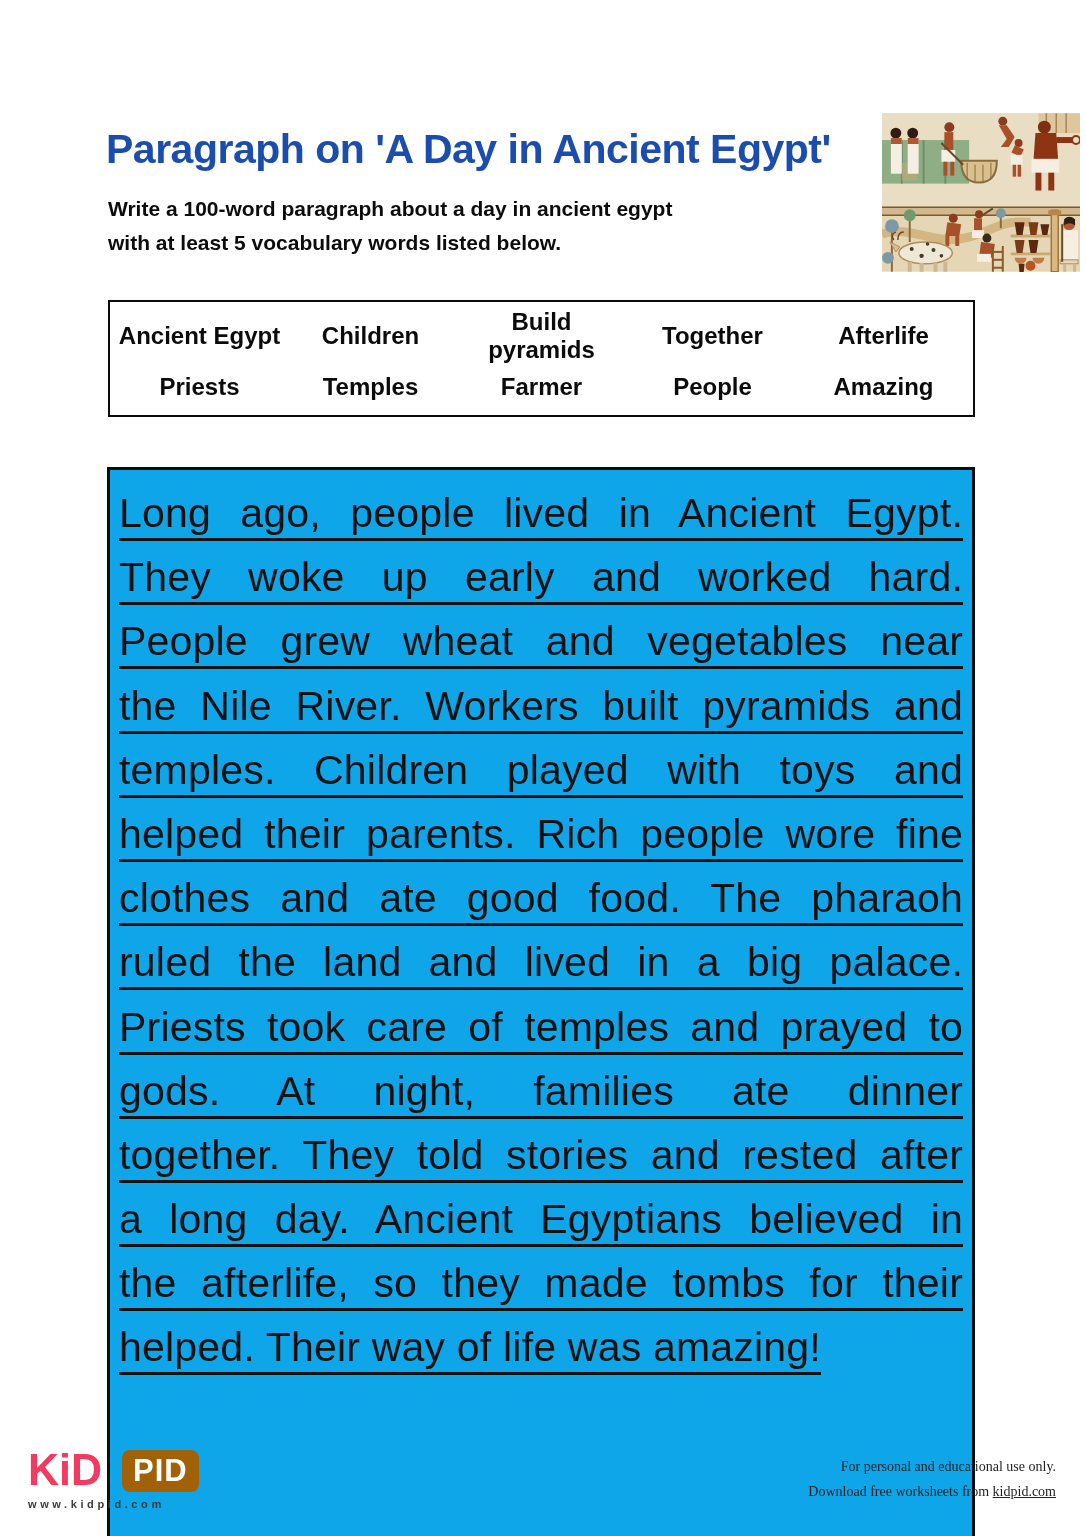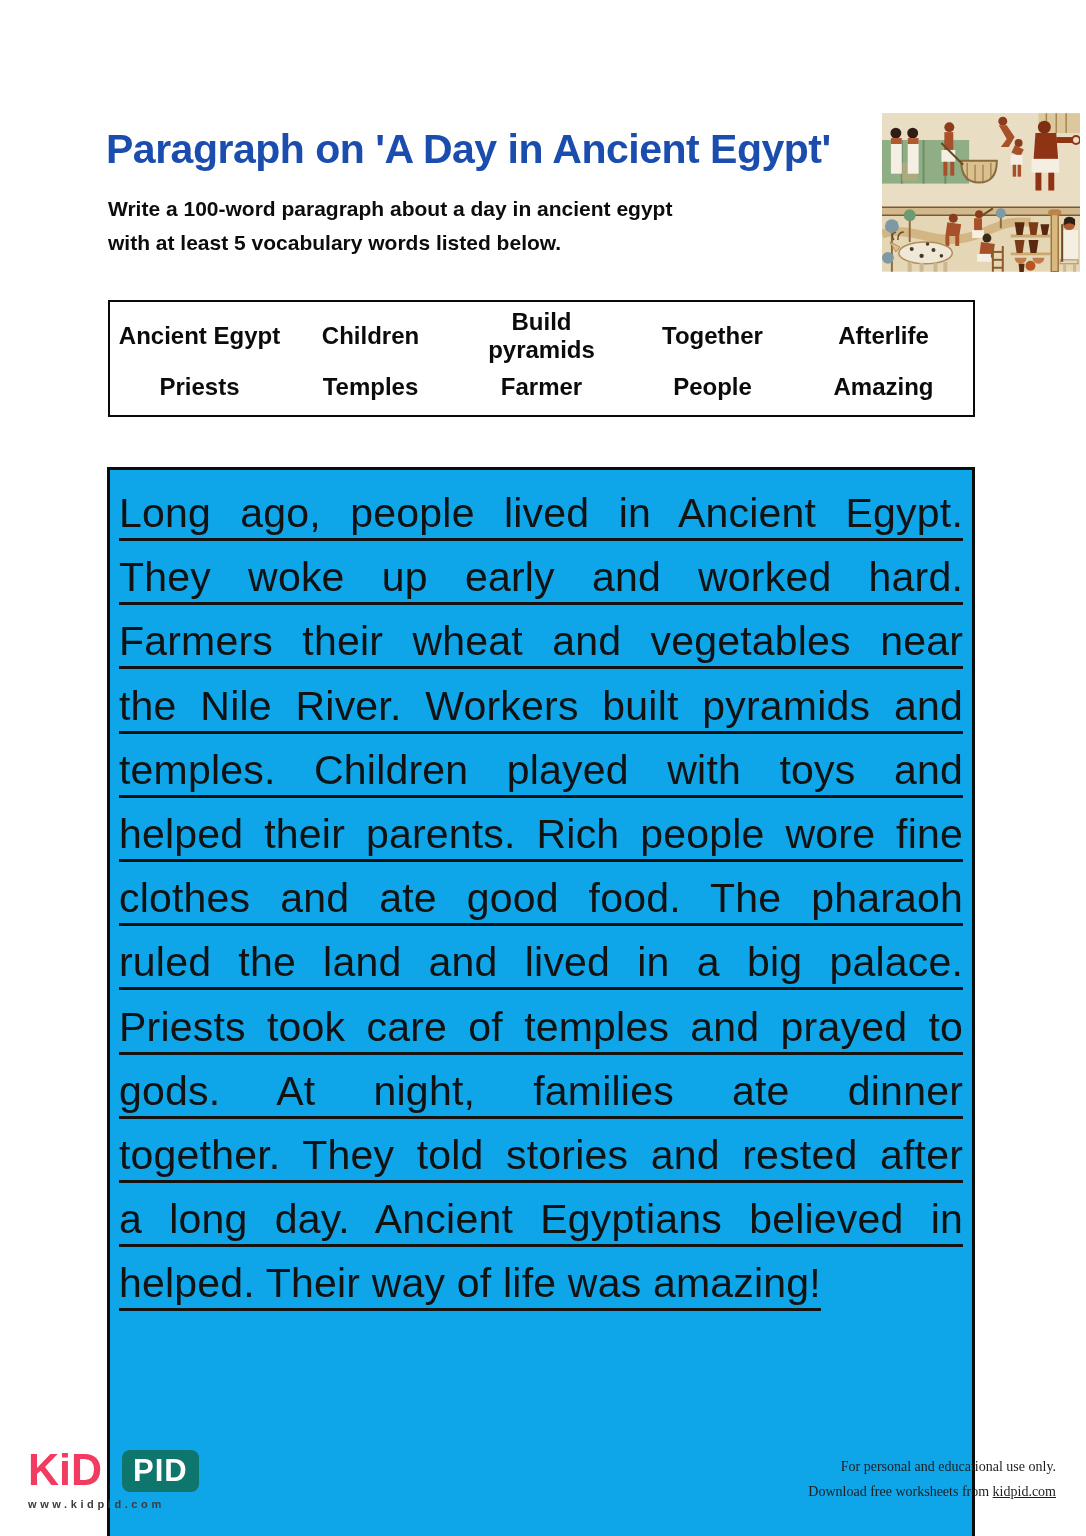--- a/index.html
+++ b/index.html
@@ -45,21 +45,21 @@
   }
   .w-line.last{text-align-last:left;}
   
   .footer-logo{position:absolute;left:28px;top:1449px;}
   .logo-row{display:flex;align-items:center;gap:20px;}
   .logo-kid{
     font-size:43px;font-weight:700;color:#f23b60;letter-spacing:0px;
     line-height:1;transform:scaleY(1.02);
   }
   .logo-pid{
-    background:#0f766e;color:#ffffff;font-weight:700;font-size:31px;
+    background:#a16207;color:#ffffff;font-weight:700;font-size:31px;
     line-height:1;border-radius:8px;padding:5px 11px 6px;letter-spacing:1px;
   }
   .logo-site{
     margin-top:6px;font-size:11px;font-weight:700;letter-spacing:3.6px;
     color:#3b3b3b;
   }
   .footer-note{
     position:absolute;right:30px;top:1454px;text-align:right;
     font-family:"Liberation Serif", serif;font-size:14px;line-height:25px;
     color:#1e1e1e;
@@ -208,30 +208,31 @@
   <div class="vocab-word">Priests</div>
   <div class="vocab-word">Temples</div>
   <div class="vocab-word">Farmer</div>
   <div class="vocab-word">People</div>
   <div class="vocab-word">Amazing</div>
 </div>
 
 <div class="writing-box">
   <div class="w-line">Long ago, people lived in Ancient Egypt.</div>
   <div class="w-line">They woke up early and worked hard.</div>
-  <div class="w-line">Farmers their wheat and vegetables near</div>
+  <div class="w-line">People grew wheat and vegetables near</div>
   <div class="w-line">the Nile River. Workers built pyramids and</div>
   <div class="w-line">temples. Children played with toys and</div>
   <div class="w-line">helped their parents. Rich people wore fine</div>
   <div class="w-line">clothes and ate good food. The pharaoh</div>
   <div class="w-line">ruled the land and lived in a big palace.</div>
   <div class="w-line">Priests took care of temples and prayed to</div>
   <div class="w-line">gods. At night, families ate dinner</div>
   <div class="w-line">together. They told stories and rested after</div>
   <div class="w-line">a long day. Ancient Egyptians believed in</div>
+  <div class="w-line">the afterlife, so they made tombs for their</div>
   <div class="w-line last">helped. Their way of life was amazing!</div>
 </div>
 
 <div class="footer-logo">
   <div class="logo-row">
     <span class="logo-kid">KiD</span>
     <span class="logo-pid">PID</span>
   </div>
   <div class="logo-site">www.kidpid.com</div>
 </div>

